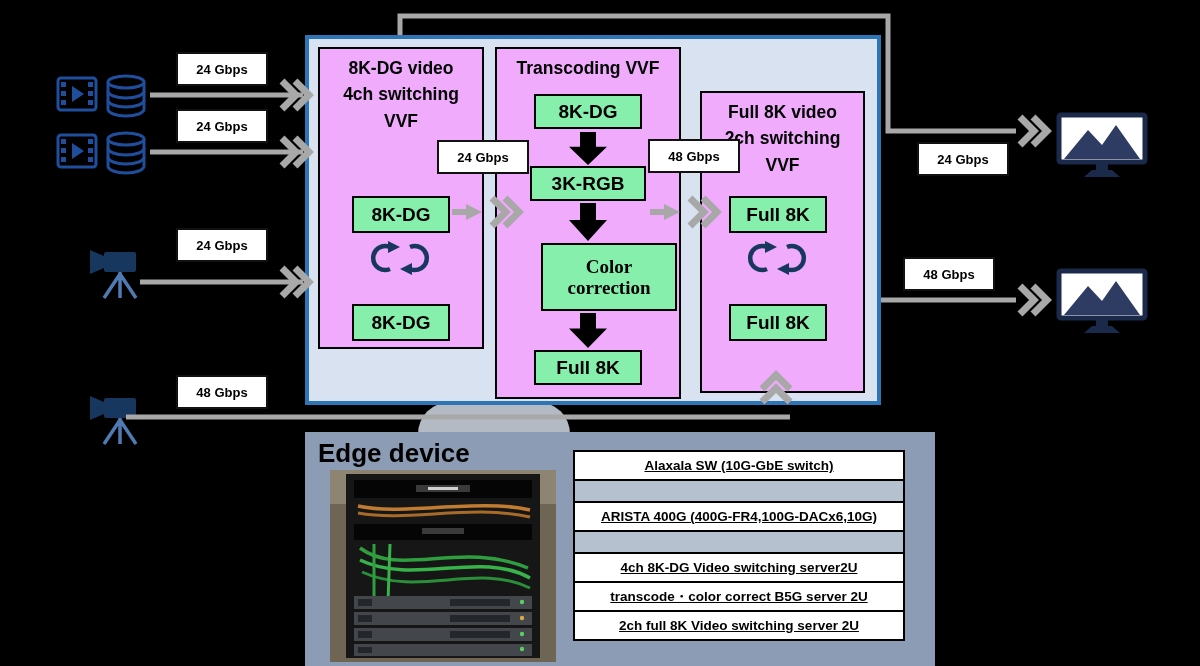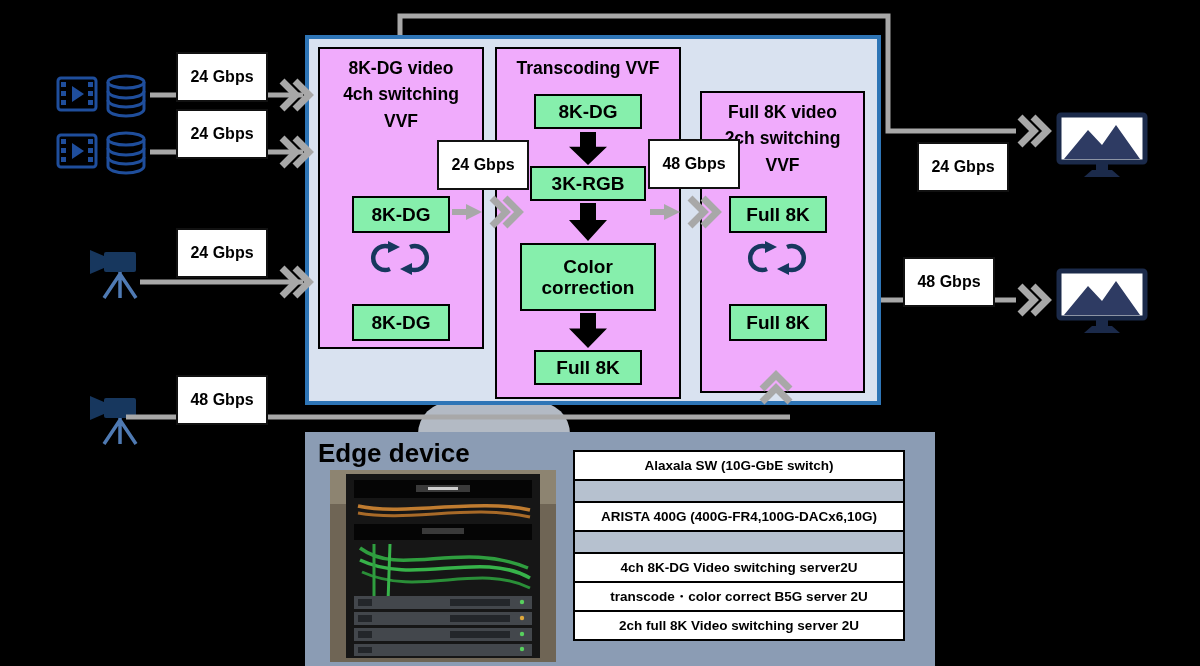--- a/index.html
+++ b/index.html
@@ -1,30 +1,30 @@
 <!DOCTYPE html>
 <html><head>
 <meta charset="utf-8">
 <style>
   html,body{margin:0;padding:0;background:#000;}
   #stage{position:relative;width:1200px;height:666px;background:#000;overflow:hidden;
          font-family:"Liberation Sans","DejaVu Sans",sans-serif;color:#000;}
   .abs{position:absolute;}
-  .bw{position:absolute;width:92px;height:50px;background:#fff;border:2px solid #111;
+  .bw{position:absolute;width:92px;height:34px;background:#fff;border:2px solid #111;
       box-sizing:border-box;display:flex;align-items:center;justify-content:center;
-      font-weight:700;font-size:16px;z-index:7;}
+      font-weight:700;font-size:13px;z-index:7;}
   .panel{position:absolute;background:#f0abfc;border:2.5px solid #000;box-sizing:border-box;z-index:3;}
   .ptitle{font-weight:700;font-size:17.5px;text-align:center;line-height:1.5;margin:6px auto 0;}
   .nbox{position:absolute;background:#86efac;border:2.5px solid #000;box-sizing:border-box;
         display:flex;align-items:center;justify-content:center;text-align:center;
         font-weight:700;font-size:19px;line-height:1.12;z-index:4;}
   .icon{position:absolute;z-index:4;}
   .eqtable{position:absolute;left:573px;top:450px;width:332px;z-index:4;}
   .eqrow{box-sizing:border-box;border:2px solid #000;display:flex;align-items:center;
-         justify-content:center;font-weight:700;font-size:13.5px;text-align:center;}
+         justify-content:center;font-weight:700;font-size:13.5px;text-align:center;text-decoration:underline;}
   .eqrow + .eqrow{margin-top:-2px;}
   .eq-item{height:31px;background:#fff;}
   .eq-spacer{height:24px;background:#b6c1cf;}
 </style>
 </head>
 <body>
 
 <div id="stage">
 
   <div class="abs" style="left:418px;top:402px;width:152px;height:32px;background:#b3bac4;border-radius:76px 76px 0 0;z-index:1;"></div>
@@ -49,21 +49,21 @@
     <div class="ptitle">Transcoding VVF</div>
   </div>
   <div class="nbox" style="left:534px;top:94px;width:108px;height:35px;">8K-DG</div>
   <svg class="icon" style="left:569px;top:132px;" width="38" height="33" viewBox="0 0 38 36" preserveAspectRatio="none">
     <polygon points="11,0 27,0 27,16 38,16 19,36 0,16 11,16" fill="#000"></polygon>
   </svg>
   <div class="nbox" style="left:530px;top:166px;width:116px;height:35px;">3K-RGB</div>
   <svg class="icon" style="left:569px;top:203px;" width="38" height="38" viewBox="0 0 38 36" preserveAspectRatio="none">
     <polygon points="11,0 27,0 27,16 38,16 19,36 0,16 11,16" fill="#000"></polygon>
   </svg>
-  <div class="nbox" style="left:520px;top:243px;width:136px;height:68px;">Color correction</div>
+  <div class="nbox" style="left:541px;top:243px;width:136px;height:68px;font-family:Liberation Serif, serif;">Color correction</div>
   <svg class="icon" style="left:569px;top:313px;" width="38" height="35" viewBox="0 0 38 36" preserveAspectRatio="none">
     <polygon points="11,0 27,0 27,16 38,16 19,36 0,16 11,16" fill="#000"></polygon>
   </svg>
   <div class="nbox" style="left:534px;top:350px;width:108px;height:35px;">Full 8K</div>
 
   <div class="panel" style="left:700px;top:47px;width:165px;height:302px;margin-top:44px;">
     <div class="ptitle" style="width:128px;">Full 8K video 2ch switching VVF</div>
   </div>
   <div class="nbox" style="left:729px;top:196px;width:98px;height:37px;">Full 8K</div>
   <svg class="icon" style="left:745px;top:241px;" width="64" height="34" viewBox="0 0 64 34">

